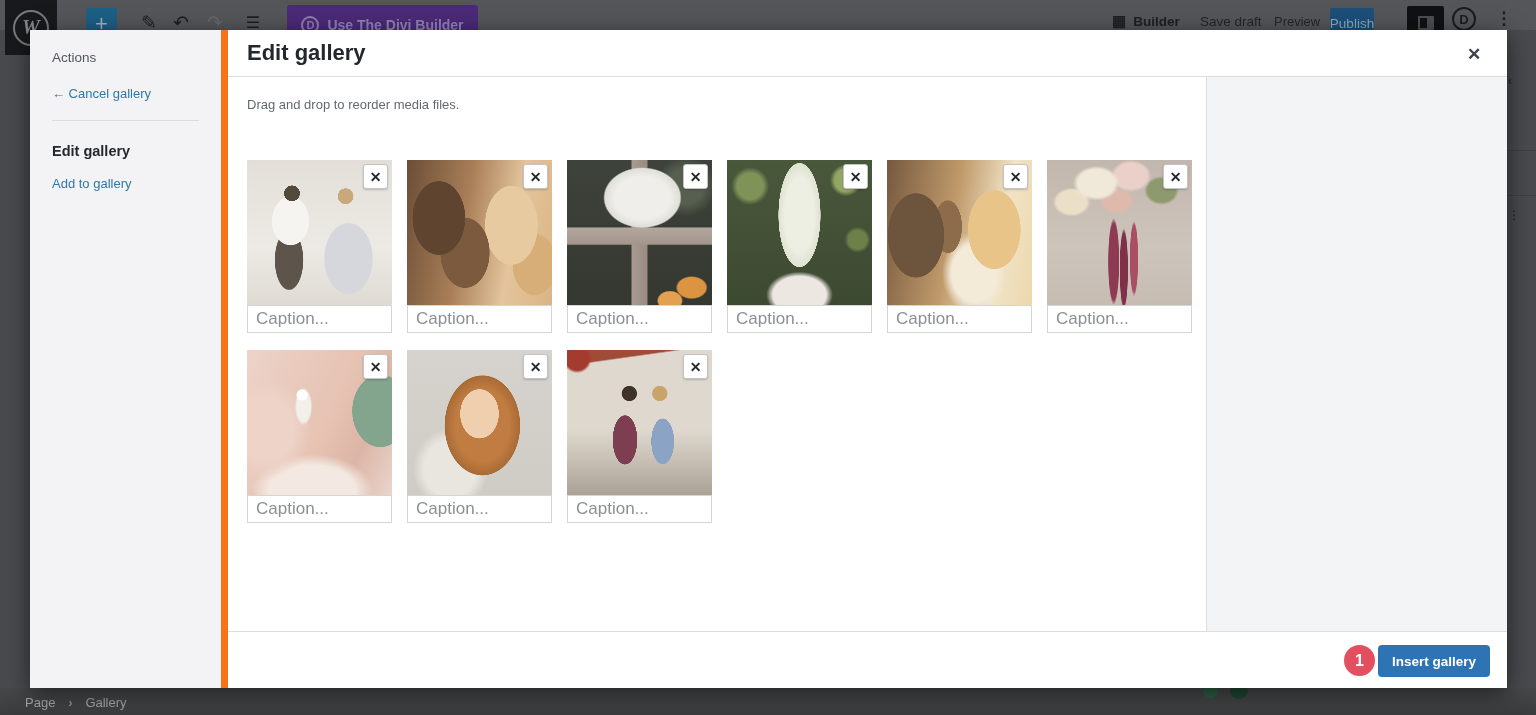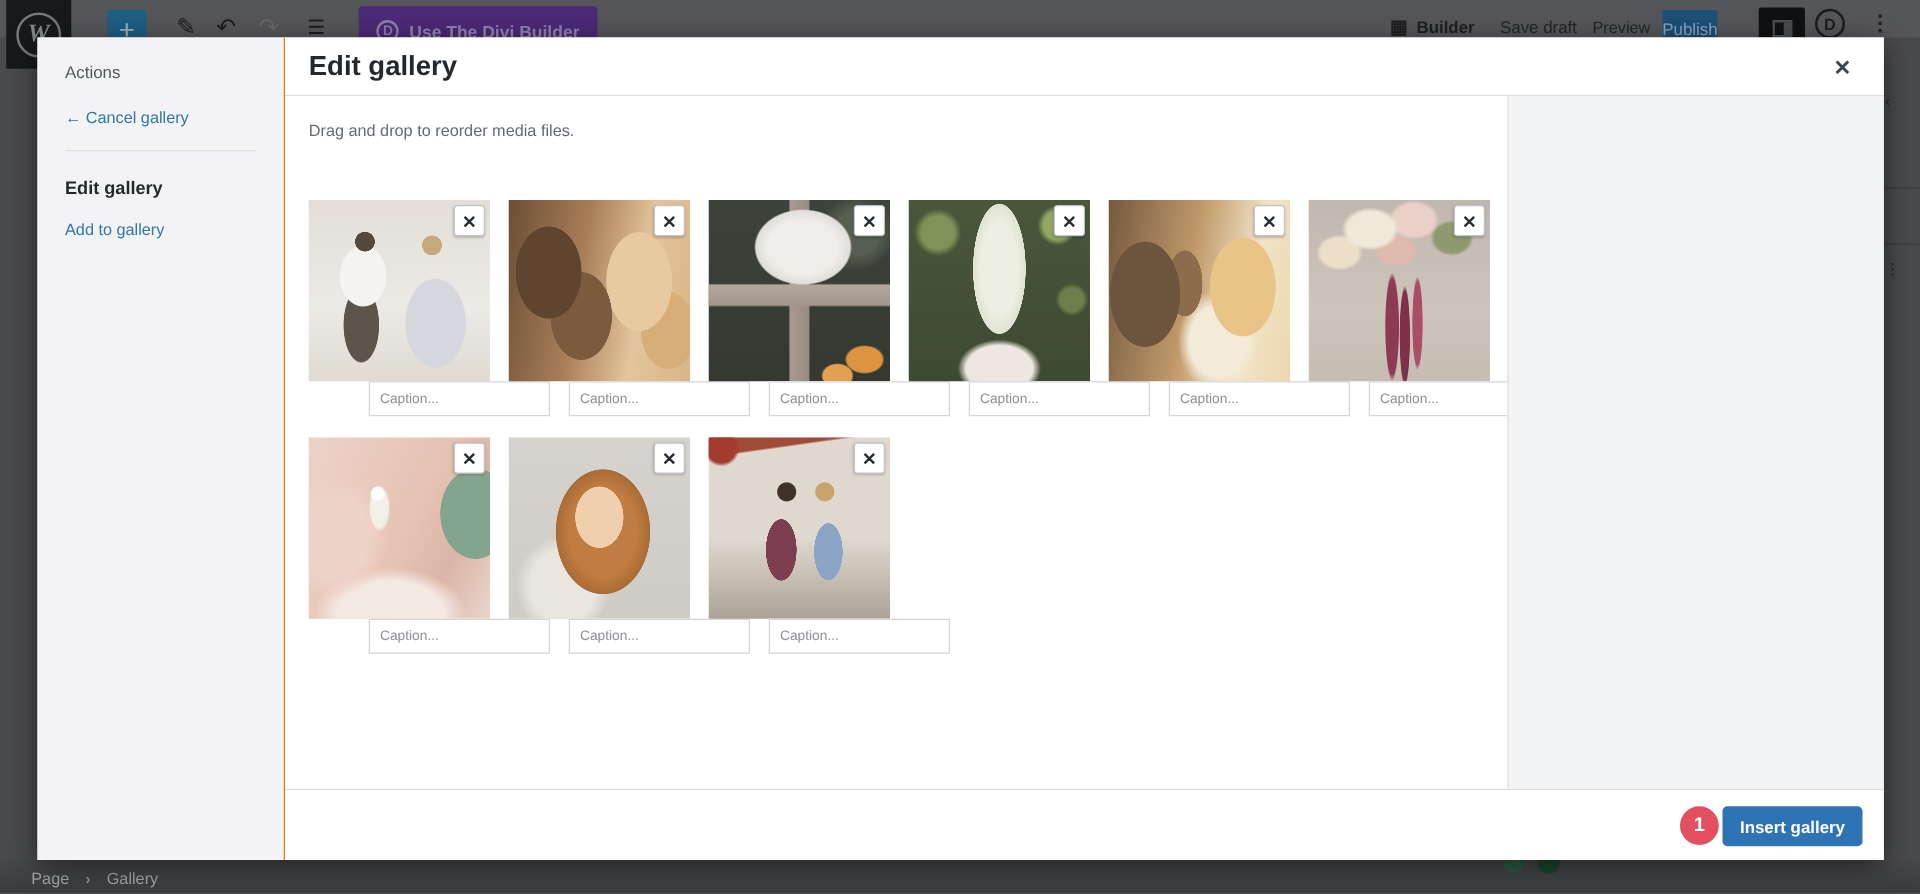--- a/index.html
+++ b/index.html
@@ -39,40 +39,40 @@
   .bottombar { position:absolute; left:0; top:688px; width:1536px; height:27px; background:linear-gradient(180deg,#47484a,#3a3b3d); z-index:1;text-align:right; }
   .breadcrumb { position:absolute; left:25px; top:7px; display:flex; align-items:center; gap:13px; color:#a2a4a6; font-size:13px; }
   .crumb-sep { font-size:12px; font-weight:700; color:#8e9092; }
   .yoast-dot { position:absolute; border-radius:50%; z-index:5; }
   .dot1 { left:1203px; top:684px; width:15px; height:14px; background:#2b5f41; }
   .dot2 { left:1230px; top:683px; width:18px; height:16px; background:#1c4631; }
 
   
   .modal { position:absolute; left:30px; top:30px; width:1477px; height:658px; background:#fff; z-index:10; box-shadow:0 5px 22px rgba(0,0,0,.55); }
 
-  .mmenu { position:absolute; left:0; top:0; width:198px; height:100%; background:#f3f3f5; border-right:1px solid #f97316; padding:20px 22px; }
+  .mmenu { position:absolute; left:0; top:0; width:198px; height:100%; background:#f3f3f5; border-right:7px solid #f97316; padding:20px 22px; }
   .menu-heading { color:#50575e; font-size:13.5px; margin-bottom:21px; }
   .menu-link { display:block; color:#2f78a7; font-size:13px; text-decoration:none; cursor:pointer; }
   .menu-sep { border:none; border-top:1px solid #ddd; margin:19px 0 22px; }
   .menu-active { display:block; color:#23282d; font-size:14.5px; font-weight:700; margin-bottom:17px; cursor:pointer; }
 
   .mheader { position:absolute; left:198px; right:0; top:0; height:47px; border-bottom:1px solid #ddd; background:#fff; display:flex; align-items:center; padding-left:19px; }
   .mtitle { font-size:22px; font-weight:700; color:#23282d; }
   .mclose { position:absolute; right:18px; top:9px; width:30px; height:30px; background:none; border:none; color:#3c434a; font-size:17px; font-weight:700; cursor:pointer; }
 
   .mbody { position:absolute; left:198px; right:0; top:47px; bottom:57px; }
   .mcontent { position:absolute; left:0; top:0; bottom:0; width:978px; background:#fff; padding:20px 10px 20px 19px; overflow:hidden; }
   .instructions { color:#646970; font-size:13px; margin:0 0 48px; }
   .mdetails { position:absolute; right:0; top:0; bottom:0; width:301px; background:#f3f4f5; border-left:1px solid #ddd; }
 
   .grid { display:flex; flex-wrap:wrap; column-gap:15px; row-gap:17px; }
   .thumb { position:relative; width:145px; cursor:move; }
   .photo { width:145px; height:145px; }
   .remove-btn { position:absolute; top:4px; right:4px; width:25px; height:25px; background:#fff; border:1px solid #c3c4c7; border-radius:3px; box-shadow:0 1px 2px rgba(0,0,0,.2); display:flex; align-items:center; justify-content:center; font-size:14px; font-weight:700; color:#23282d; cursor:pointer; padding:0; }
-  .caption { display:block; width:145px; height:28px; border:1px solid #d5d5d7; background:#fff; padding:0 8px; font-family:"Liberation Sans", sans-serif; font-size:11px; color:#0369a1;margin-left:48px; }
+  .caption { display:block; width:145px; height:28px; border:1px solid #d5d5d7; background:#fff; padding:0 8px; font-family:"Liberation Sans", sans-serif; font-size:17px; color:#0369a1; }
   .caption::placeholder { color:#8c8f94; }
 
   .mfooter { position:absolute; left:198px; right:0; bottom:0; height:57px; background:#fff; border-top:1px solid #ddd; }
   .insert-btn { position:absolute; right:17px; top:13px; height:32px; padding:0 14px; background:#2e74b5; border:none; border-radius:4px; color:#fff; font-size:13.5px; font-weight:700; cursor:pointer; }
   .count-badge { position:absolute; right:132px; top:13px; width:31px; height:31px; background:#e44f60; border-radius:50%; color:#fff; font-size:16px; font-weight:700; display:flex; align-items:center; justify-content:center; }
 
   
   .p1 { background:
     radial-gradient(circle 8px at 31% 23%, #54493d 97%, transparent),
     radial-gradient(ellipse 13% 17% at 30% 42%, #f6f4f0 97%, transparent),

